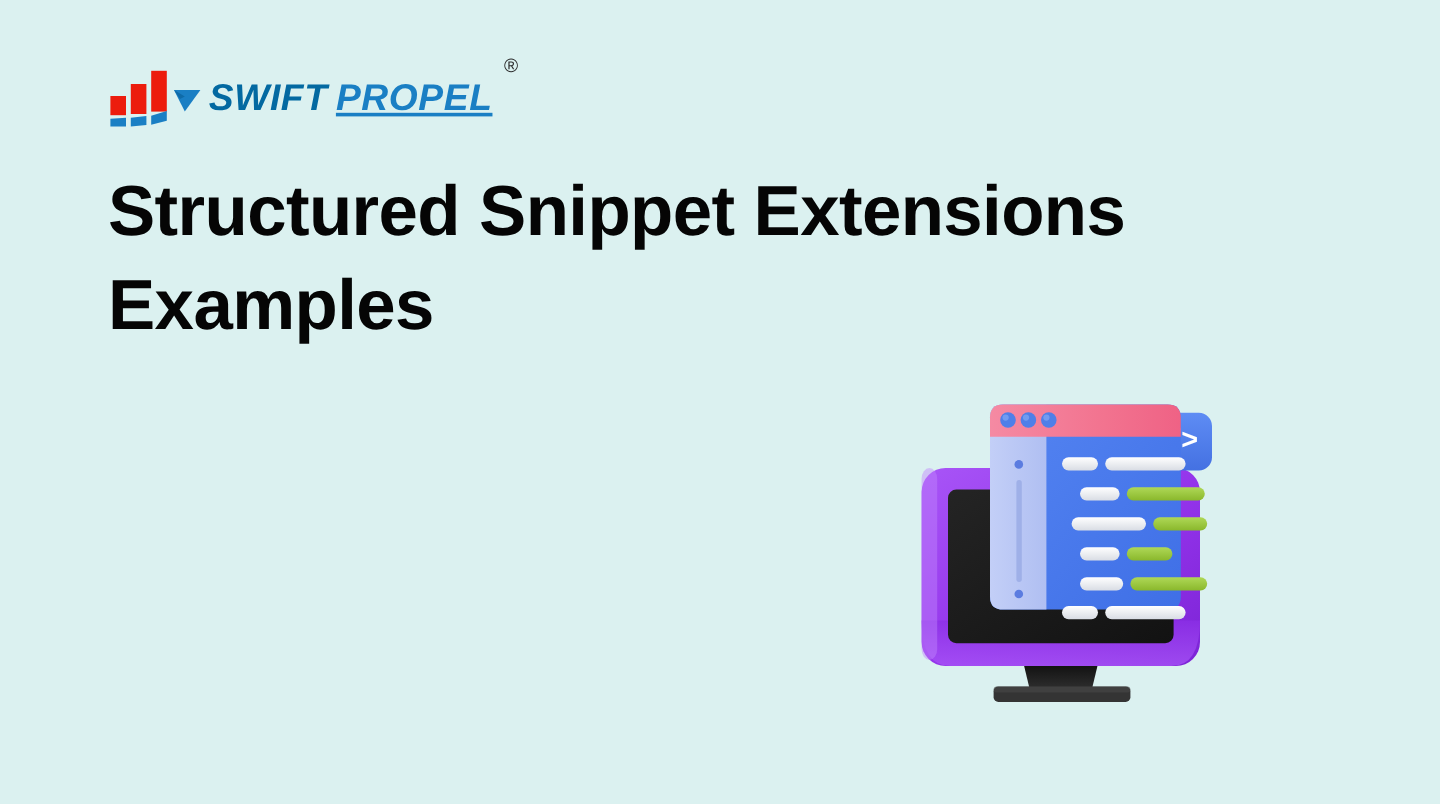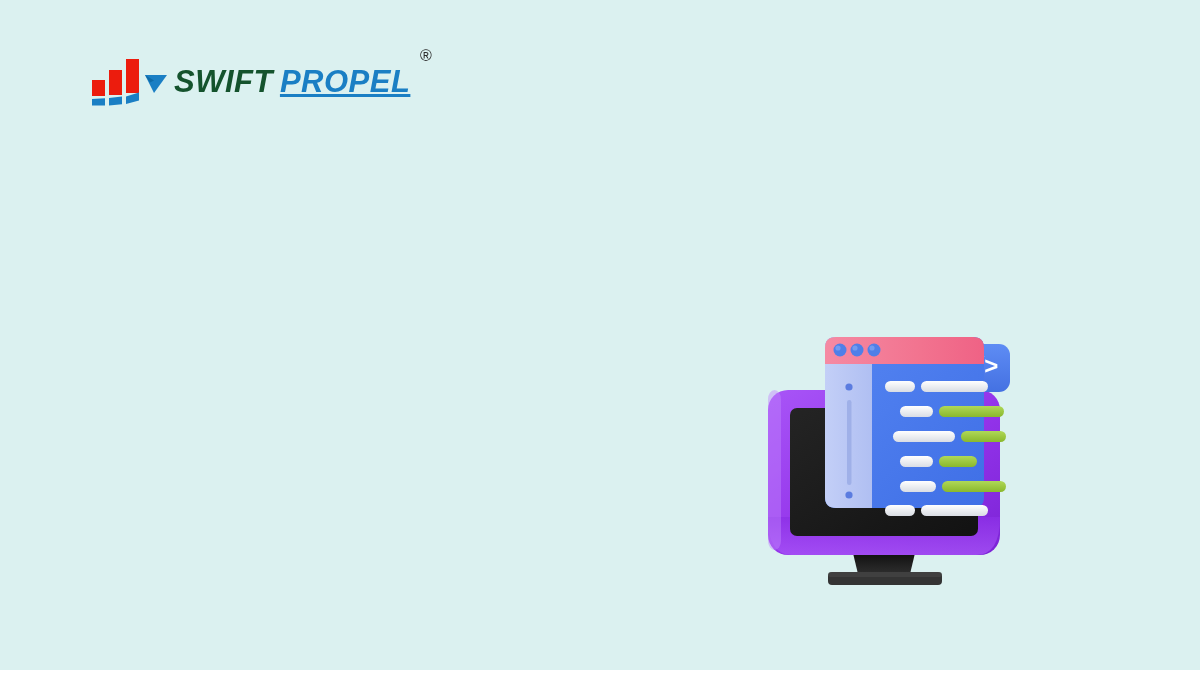--- a/index.html
+++ b/index.html
@@ -41,21 +41,21 @@
     position: relative;
     margin-left: 6px;
     display: flex;
     align-items: baseline;
     font-style: italic;
     font-weight: bold;
     font-size: 31px;
     letter-spacing: 0.5px;
     line-height: 1;
   }
-  .logo-swift { color: #14532d; }
+  .logo-swift { color: #0369a1; }
   .logo-propel {
     color: #1a7fc4;
     margin-left: 7px;
     text-decoration: underline;
   }
   .logo-reg {
     position: absolute;
     right: -22px;
     top: -18px;
     font-size: 16px;
@@ -113,20 +113,21 @@
       <path d="M55 19 L64 24.5 L60 26.5 Z" fill="#0f6ba8"></path>
     </svg>
 
     <span class="logo-wordmark">
       <span class="logo-swift">SWIFT</span>
       <span class="logo-propel">PROPEL</span>
       <span class="logo-reg">®</span>
     </span>
   </div>
 
+  <h1 class="headline">Structured Snippet Extensions Examples</h1>
 
   <div class="illustration">
     <svg viewBox="0 0 300 290" xmlns="http://www.w3.org/2000/svg">
       <defs>
         <linearGradient id="frameGrad" x1="0" y1="0" x2="1" y2="1">
           <stop offset="0%" stop-color="#a855f7"></stop>
           <stop offset="55%" stop-color="#9333ea"></stop>
           <stop offset="100%" stop-color="#7c24d6"></stop>
         </linearGradient>
         <linearGradient id="frameBottom" x1="0" y1="0" x2="0" y2="1">

